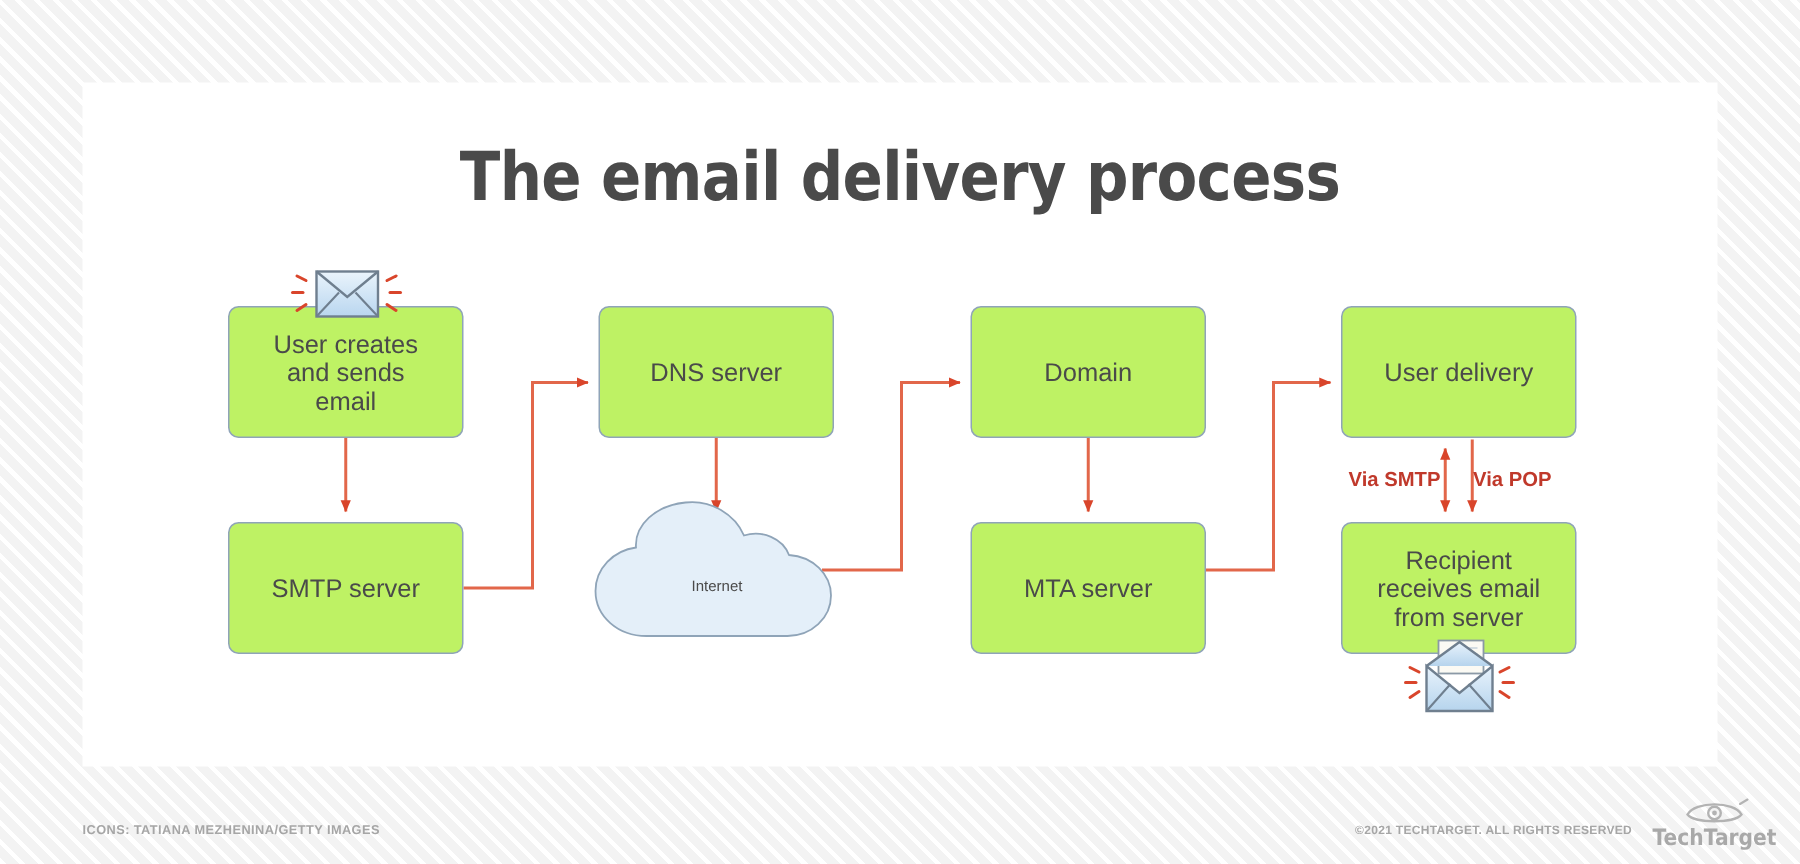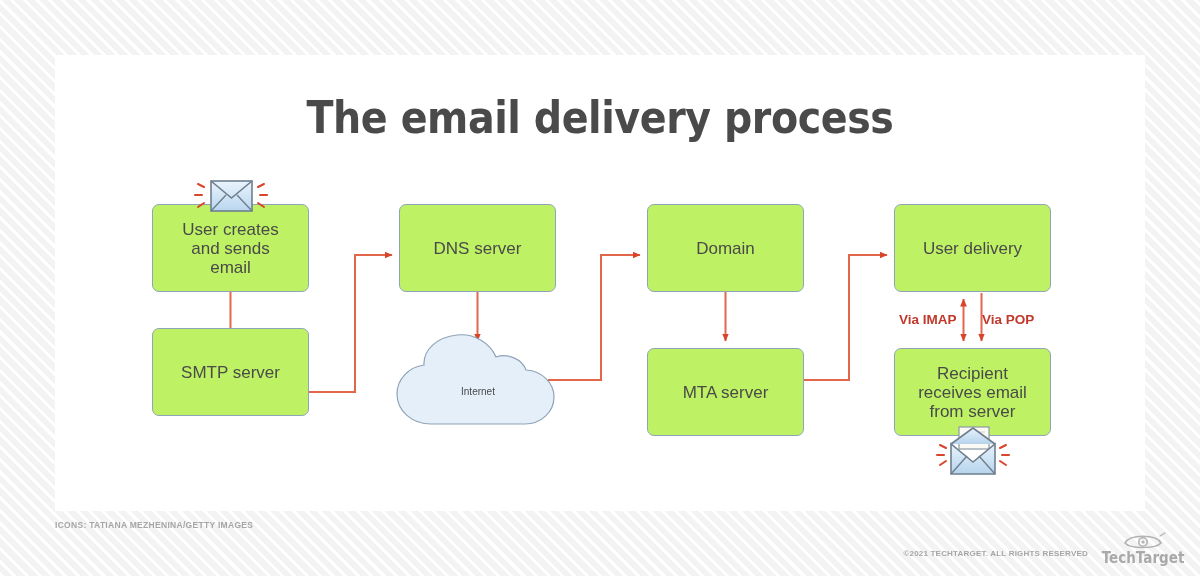--- a/index.html
+++ b/index.html
@@ -69,21 +69,21 @@
     font-size: 17px;
     line-height: 19px;
     display: flex;
     align-items: center;
     justify-content: center;
     text-align: center;
     z-index: 3;
   }
 
   .node-user-creates { left: 152px; top: 204px; width: 157px; height: 88px; }
-  .node-smtp        { left: 152px; top: 328px; width: 157px; height: 88px; }
+  .node-smtp        { left: 152px; top: 348px; width: 157px; height: 88px; }
   .node-dns         { left: 399px; top: 204px; width: 157px; height: 88px; }
   .node-domain      { left: 647px; top: 204px; width: 157px; height: 88px; }
   .node-mta         { left: 647px; top: 348px; width: 157px; height: 88px; }
   .node-user-account{ left: 894px; top: 204px; width: 157px; height: 88px; }
   .node-recipient   { left: 894px; top: 348px; width: 157px; height: 88px; justify-content: center; }
 
   
   .cloud-wrap {
     position: absolute;
     left: 396px;
@@ -134,21 +134,21 @@
     white-space: nowrap;
     z-index: 4;
   }
   .label-imap { left: 899px; top: 312px; }
   .label-pop  { left: 982px; top: 312px; text-align: right; }
 
   
   .footer-left {
     position: absolute;
     left: 55px;
-    top: 520px;
+    top: 548px;
     font-size: 8.5px;
     font-weight: bold;
     letter-spacing: 0.3px;
     color: #a6a6a6;
   }
   .footer-right {
     position: absolute;
     right: 112px;
     top: 549px;
     font-size: 8px;
@@ -264,21 +264,21 @@
       <div>Recipient</div>
       <div>receives email</div>
       <div>from server</div>
     </div>
   </div>
 
   <div class="cloud-wrap">
     <div class="cloud-label">Internet</div>
   </div>
 
-  <div class="conn-label label-imap">Via IMAP</div>
+  <div class="conn-label label-imap">Via SMTP</div>
   <div class="conn-label label-pop">Via POP</div>
 
   <svg class="icon-envelope-closed" viewBox="0 0 76 44" xmlns="http://www.w3.org/2000/svg">
     <g stroke="#d9452b" stroke-width="2" stroke-linecap="round">
       <line x1="5" y1="8" x2="11" y2="11"></line>
       <line x1="2" y1="19" x2="9" y2="19"></line>
       <line x1="5" y1="31" x2="11" y2="27"></line>
       <line x1="71" y1="8" x2="65" y2="11"></line>
       <line x1="74" y1="19" x2="67" y2="19"></line>
       <line x1="71" y1="31" x2="65" y2="27"></line>

